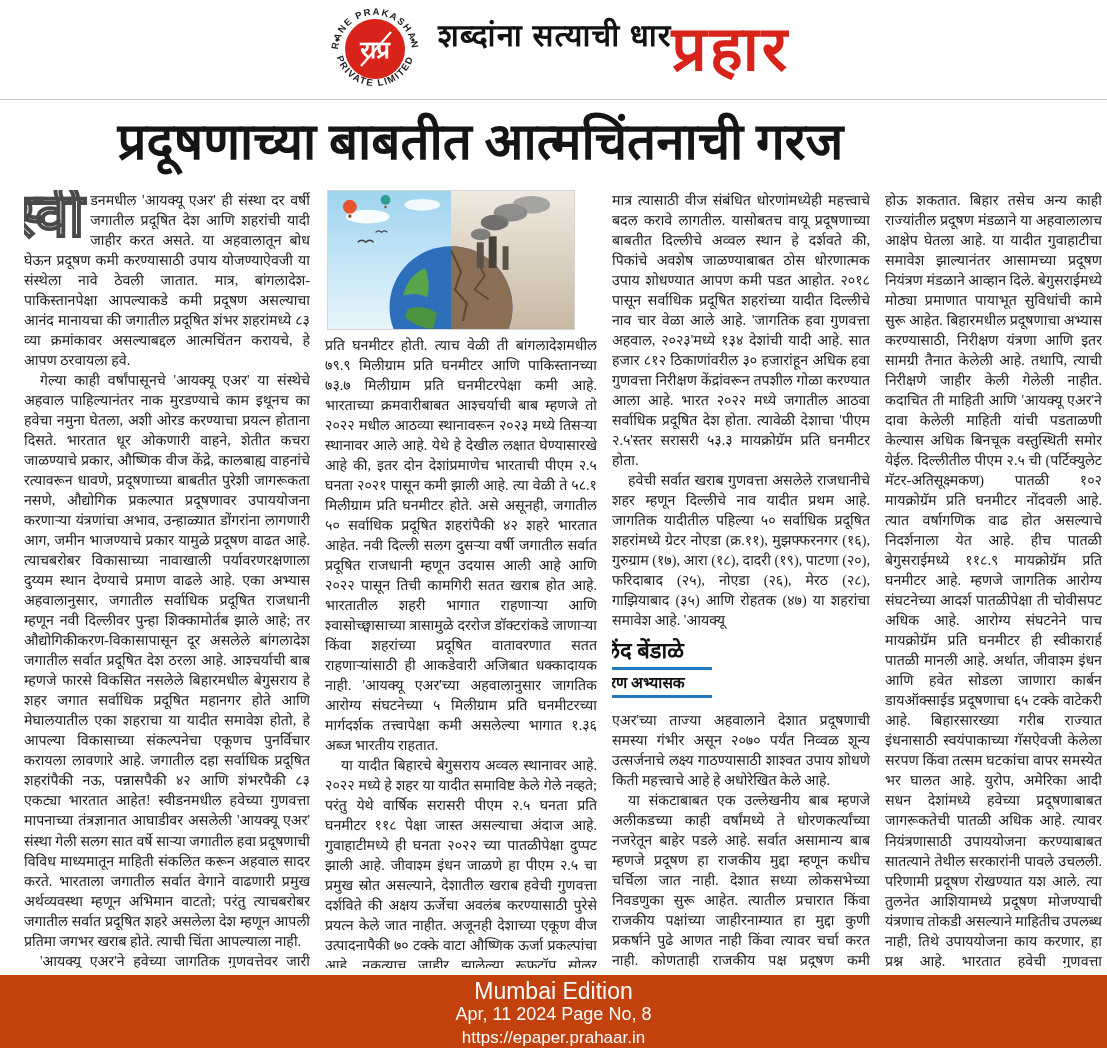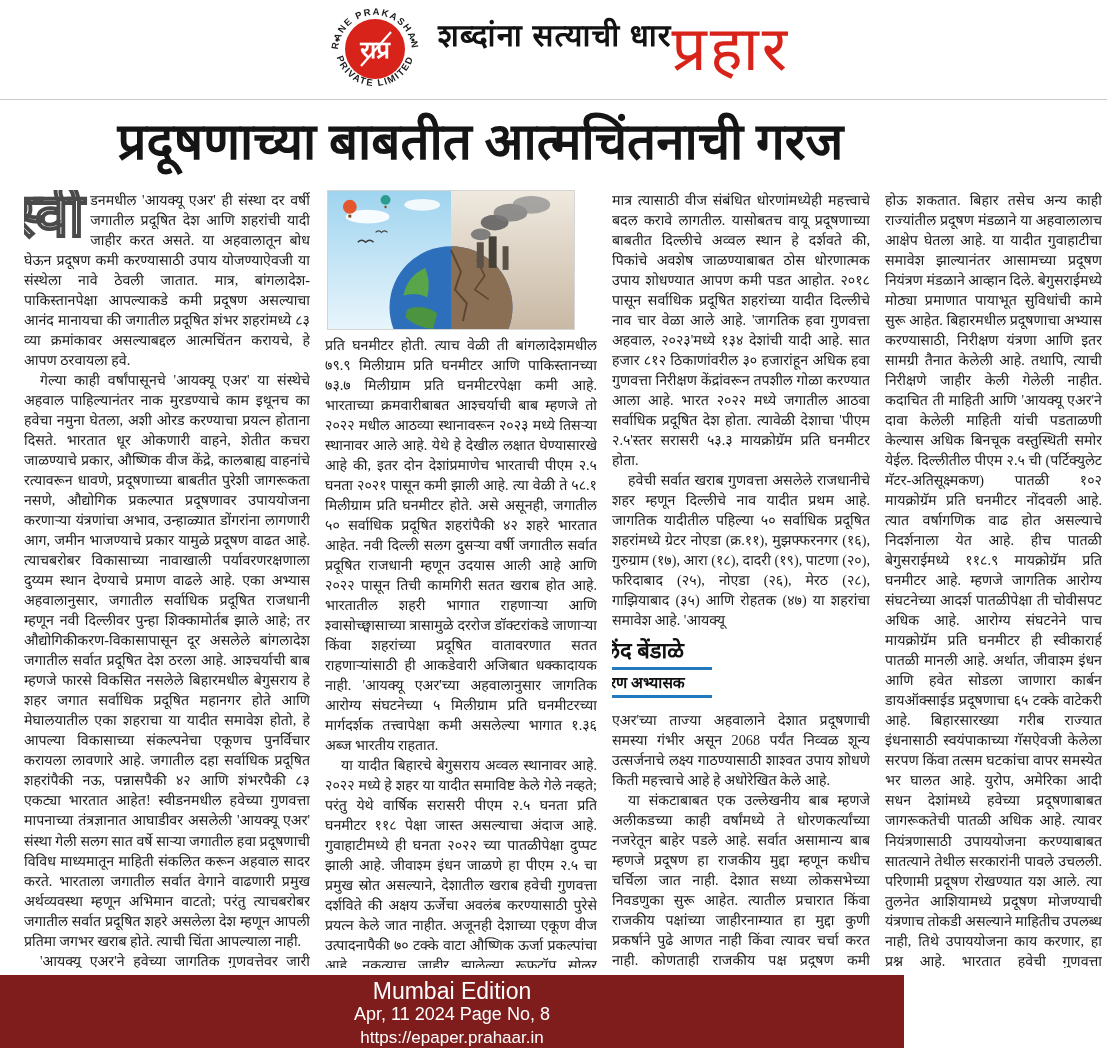--- a/index.html
+++ b/index.html
@@ -8,21 +8,21 @@
     position:relative; width:1107px; height:1048px; margin:0 auto;
     background:#ffffff; overflow:hidden;
     font-family:"Liberation Serif", serif; color:#1c1c1c;
   }
 
   
   .masthead { position:absolute; top:2px; left:328px; display:flex; align-items:center; gap:16px; }
   .logo-svg { width:94px; height:94px; flex:0 0 auto; }
   .mast-text { display:flex; flex-direction:row; }
   .tagline { font-size:31px; font-weight:bold; color:#121212; letter-spacing:1px; line-height:1.05; font-family:"Liberation Sans", sans-serif; }
-  .paper-title { font-size:62px; font-weight:400; color:#d8231a; line-height:0.95; letter-spacing:3px; font-family:"Liberation Sans", sans-serif; }
+  .paper-title { font-size:62px; font-weight:700; color:#d8231a; line-height:0.95; letter-spacing:3px; font-family:"Liberation Sans", sans-serif; }
   .mast-rule { position:absolute; top:99px; left:0; width:1107px; height:1px; background:#c9c9c9; }
 
   
   .headline {
     position:absolute; top:113px; left:0; width:961px; text-align:center;
     font-size:51px; font-weight:bold; color:#151515; line-height:1.15;
   }
 
   
   .body-grid {
@@ -50,22 +50,22 @@
   .byline-box {
     width:168px; margin:6px 0 6px -64px; padding:2px 4px 3px;
     background:#ffffff; text-align:center; position:relative; z-index:2;
   }
   .byline-name { font-size:22px; font-weight:bold; color:#111; line-height:1.15; }
   .byline-role { font-size:15.5px; font-weight:bold; color:#111; line-height:1.25; }
   .byline-rule { height:3px; background:#2279bd; margin:3px 0; }
 
   
   .footer {
-    position:absolute; left:0; bottom:0; width:904px; height:73px;
-    background:#7f1d1d; color:#ffffff; text-align:center;
+    position:absolute; left:0; bottom:0; width:1107px; height:73px;
+    background:#c2410c; color:#ffffff; text-align:center;
     font-family:"Liberation Sans", sans-serif; padding-top:5px;
   }
   .footer .f1 { font-size:23px; line-height:22px; }
   .footer .f2 { font-size:18px; line-height:24px; }
   .footer .f3 { font-size:17px; line-height:23px; }
   .footer a { color:#ffffff; text-decoration:none; }
 </style>
 </head>
 <body>
 
@@ -148,21 +148,21 @@
 
     <div class="col">
       <p class="noindent">मात्र त्यासाठी वीज संबंधित धोरणांमध्येही महत्त्वाचे बदल करावे लागतील. यासोबतच वायू प्रदूषणाच्या बाबतीत दिल्लीचे अव्वल स्थान हे दर्शवते की, पिकांचे अवशेष जाळण्याबाबत ठोस धोरणात्मक उपाय शोधण्यात आपण कमी पडत आहोत. २०१८ पासून सर्वाधिक प्रदूषित शहरांच्या यादीत दिल्लीचे नाव चार वेळा आले आहे. 'जागतिक हवा गुणवत्ता अहवाल, २०२३'मध्ये १३४ देशांची यादी आहे. सात हजार ८१२ ठिकाणांवरील ३० हजारांहून अधिक हवा गुणवत्ता निरीक्षण केंद्रांवरून तपशील गोळा करण्यात आला आहे. भारत २०२२ मध्ये जगातील आठवा सर्वाधिक प्रदूषित देश होता. त्यावेळी देशाचा 'पीएम २.५'स्तर सरासरी ५३.३ मायक्रोग्रॅम प्रति घनमीटर होता.</p>
       <p>हवेची सर्वात खराब गुणवत्ता असलेले राजधानीचे शहर म्हणून दिल्लीचे नाव यादीत प्रथम आहे. जागतिक यादीतील पहिल्या ५० सर्वाधिक प्रदूषित शहरांमध्ये ग्रेटर नोएडा (क्र.११), मुझफ्फरनगर (१६), गुरुग्राम (१७), आरा (१८), दादरी (१९), पाटणा (२०), फरिदाबाद (२५), नोएडा (२६), मेरठ (२८), गाझियाबाद (३५) आणि रोहतक (४७) या शहरांचा समावेश आहे. 'आयक्यू</p>
       <div class="byline-box">
         <div class="byline-name">मिलिंद बेंडाळे</div>
         <div class="byline-rule"></div>
         <div class="byline-role">पर्यावरण अभ्यासक</div>
         <div class="byline-rule"></div>
       </div>
-      <p class="noindent">एअर'च्या ताज्या अहवालाने देशात प्रदूषणाची समस्या गंभीर असून 2068 पर्यंत निव्वळ शून्य उत्सर्जनाचे लक्ष्य गाठण्यासाठी शाश्वत उपाय शोधणे किती महत्त्वाचे आहे हे अधोरेखित केले आहे.</p>
+      <p class="noindent">एअर'च्या ताज्या अहवालाने देशात प्रदूषणाची समस्या गंभीर असून २०७० पर्यंत निव्वळ शून्य उत्सर्जनाचे लक्ष्य गाठण्यासाठी शाश्वत उपाय शोधणे किती महत्त्वाचे आहे हे अधोरेखित केले आहे.</p>
       <p>या संकटाबाबत एक उल्लेखनीय बाब म्हणजे अलीकडच्या काही वर्षांमध्ये ते धोरणकर्त्यांच्या नजरेतून बाहेर पडले आहे. सर्वात असामान्य बाब म्हणजे प्रदूषण हा राजकीय मुद्दा म्हणून कधीच चर्चिला जात नाही. देशात सध्या लोकसभेच्या निवडणुका सुरू आहेत. त्यातील प्रचारात किंवा राजकीय पक्षांच्या जाहीरनाम्यात हा मुद्दा कुणी प्रकर्षाने पुढे आणत नाही किंवा त्यावर चर्चा करत नाही. कोणताही राजकीय पक्ष प्रदूषण कमी करण्याचा विषय आपल्या अजेंड्यावर ठेवत नाही. याची मोठी किंमत अर्थव्यवस्थेला चुकवावी लागली आहे. जागतिक बँकेच्या मते प्रदूषणाशी संबंधित अकाली मृत्यूंमुळे २०१९ मध्ये ३७ अब्ज डॉलरचे आर्थिक नुकसान झाले. या विषयावर तातडीने धोरणात्मक पावले उचलण्याची गरज असल्याचे स्पष्ट होत आहे. दर वर्षी साधारणतः ऐंशी लाख किंवा मिनिटाला सोळाजण प्रदूषणाच्या समस्येने आयुष्याला मुकत आहेत, हे दाहक वास्तव आहे.</p>
 
     </div>
 
     <div class="col">
       <p class="noindent">होऊ शकतात. बिहार तसेच अन्य काही राज्यांतील प्रदूषण मंडळाने या अहवालालाच आक्षेप घेतला आहे. या यादीत गुवाहाटीचा समावेश झाल्यानंतर आसामच्या प्रदूषण नियंत्रण मंडळाने आव्हान दिले. बेगुसराईमध्ये मोठ्या प्रमाणात पायाभूत सुविधांची कामे सुरू आहेत. बिहारमधील प्रदूषणाचा अभ्यास करण्यासाठी, निरीक्षण यंत्रणा आणि इतर सामग्री तैनात केलेली आहे. तथापि, त्याची निरीक्षणे जाहीर केली गेलेली नाहीत. कदाचित ती माहिती आणि 'आयक्यू एअर'ने दावा केलेली माहिती यांची पडताळणी केल्यास अधिक बिनचूक वस्तुस्थिती समोर येईल. दिल्लीतील पीएम २.५ ची (पर्टिक्युलेट मॅटर-अतिसूक्ष्मकण) पातळी १०२ मायक्रोग्रॅम प्रति घनमीटर नोंदवली आहे. त्यात वर्षागणिक वाढ होत असल्याचे निदर्शनाला येत आहे. हीच पातळी बेगुसराईमध्ये ११८.९ मायक्रोग्रॅम प्रति घनमीटर आहे. म्हणजे जागतिक आरोग्य संघटनेच्या आदर्श पातळीपेक्षा ती चोवीसपट अधिक आहे. आरोग्य संघटनेने पाच मायक्रोग्रॅम प्रति घनमीटर ही स्वीकारार्ह पातळी मानली आहे. अर्थात, जीवाश्म इंधन आणि हवेत सोडला जाणारा कार्बन डायऑक्साईड प्रदूषणाचा ६५ टक्के वाटेकरी आहे. बिहारसारख्या गरीब राज्यात इंधनासाठी स्वयंपाकाच्या गॅसऐवजी केलेला सरपण किंवा तत्सम घटकांचा वापर समस्येत भर घालत आहे. युरोप, अमेरिका आदी सधन देशांमध्ये हवेच्या प्रदूषणाबाबत जागरूकतेची पातळी अधिक आहे. त्यावर नियंत्रणासाठी उपाययोजना करण्याबाबत सातत्याने तेथील सरकारांनी पावले उचलली. परिणामी प्रदूषण रोखण्यात यश आले. त्या तुलनेत आशियामध्ये प्रदूषण मोजण्याची यंत्रणाच तोकडी असल्याने माहितीच उपलब्ध नाही, तिथे उपाययोजना काय करणार, हा प्रश्न आहे. भारतात हवेची गुणवत्ता सुधारण्यासाठी कठोर पावले उचलली जाणार नाहीत, तोपर्यंत नागरिकांच्या आरोग्याशी खेळ सुरूच राहणार आहे. प्रदूषित हवेतील घातक कण विविध मार्गांनी शरीरात प्रवेश करतात, ते रक्तातही मिसळतात. फुप्फुस आणि श्वासनलिकेचा दाह आणि त्यासंबंधीचे इतर आजार बळावतात. पार्किन्सनपासून कर्करोगासह विविध आजारांचे मूळ प्रदूषित हवेमध्येच आहे. त्यामुळे 'आयक्यू एअर'च्या निरीक्षणाबाबत सरकार काय तो निर्णय घेईल; मात्र प्रदूषणामुळे शहरांचा श्वास कोंडला जात आहे. महानगरे 'गॅस चेंबर' झाली आहेत, हेच वास्तव आहे. प्रदूषणावर मात करण्यासाठी सरकारने उपाययोजना केल्या पाहिजेत. त्यासाठी लोकांमध्येही जाणीव-जागृती वाढायला हवी. इतर प्रश्नांप्रमाणेच याही प्रश्नावर जनमताचा रेटा तयार व्हायला हवा.</p>
     </div>
   </div>
 
   <div class="footer">

